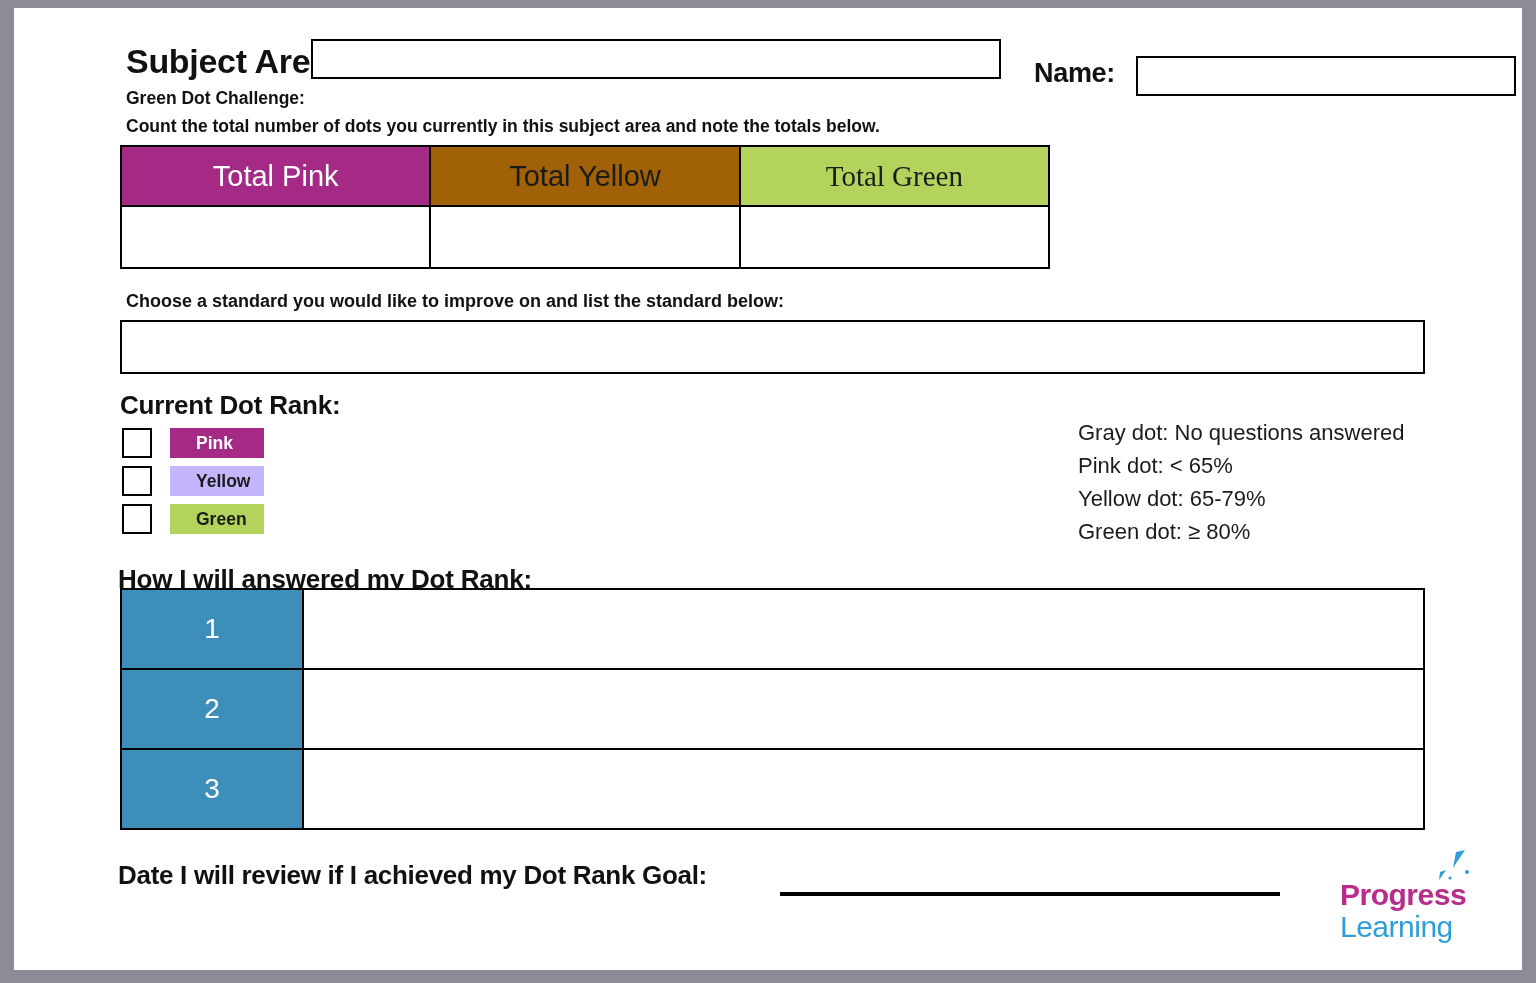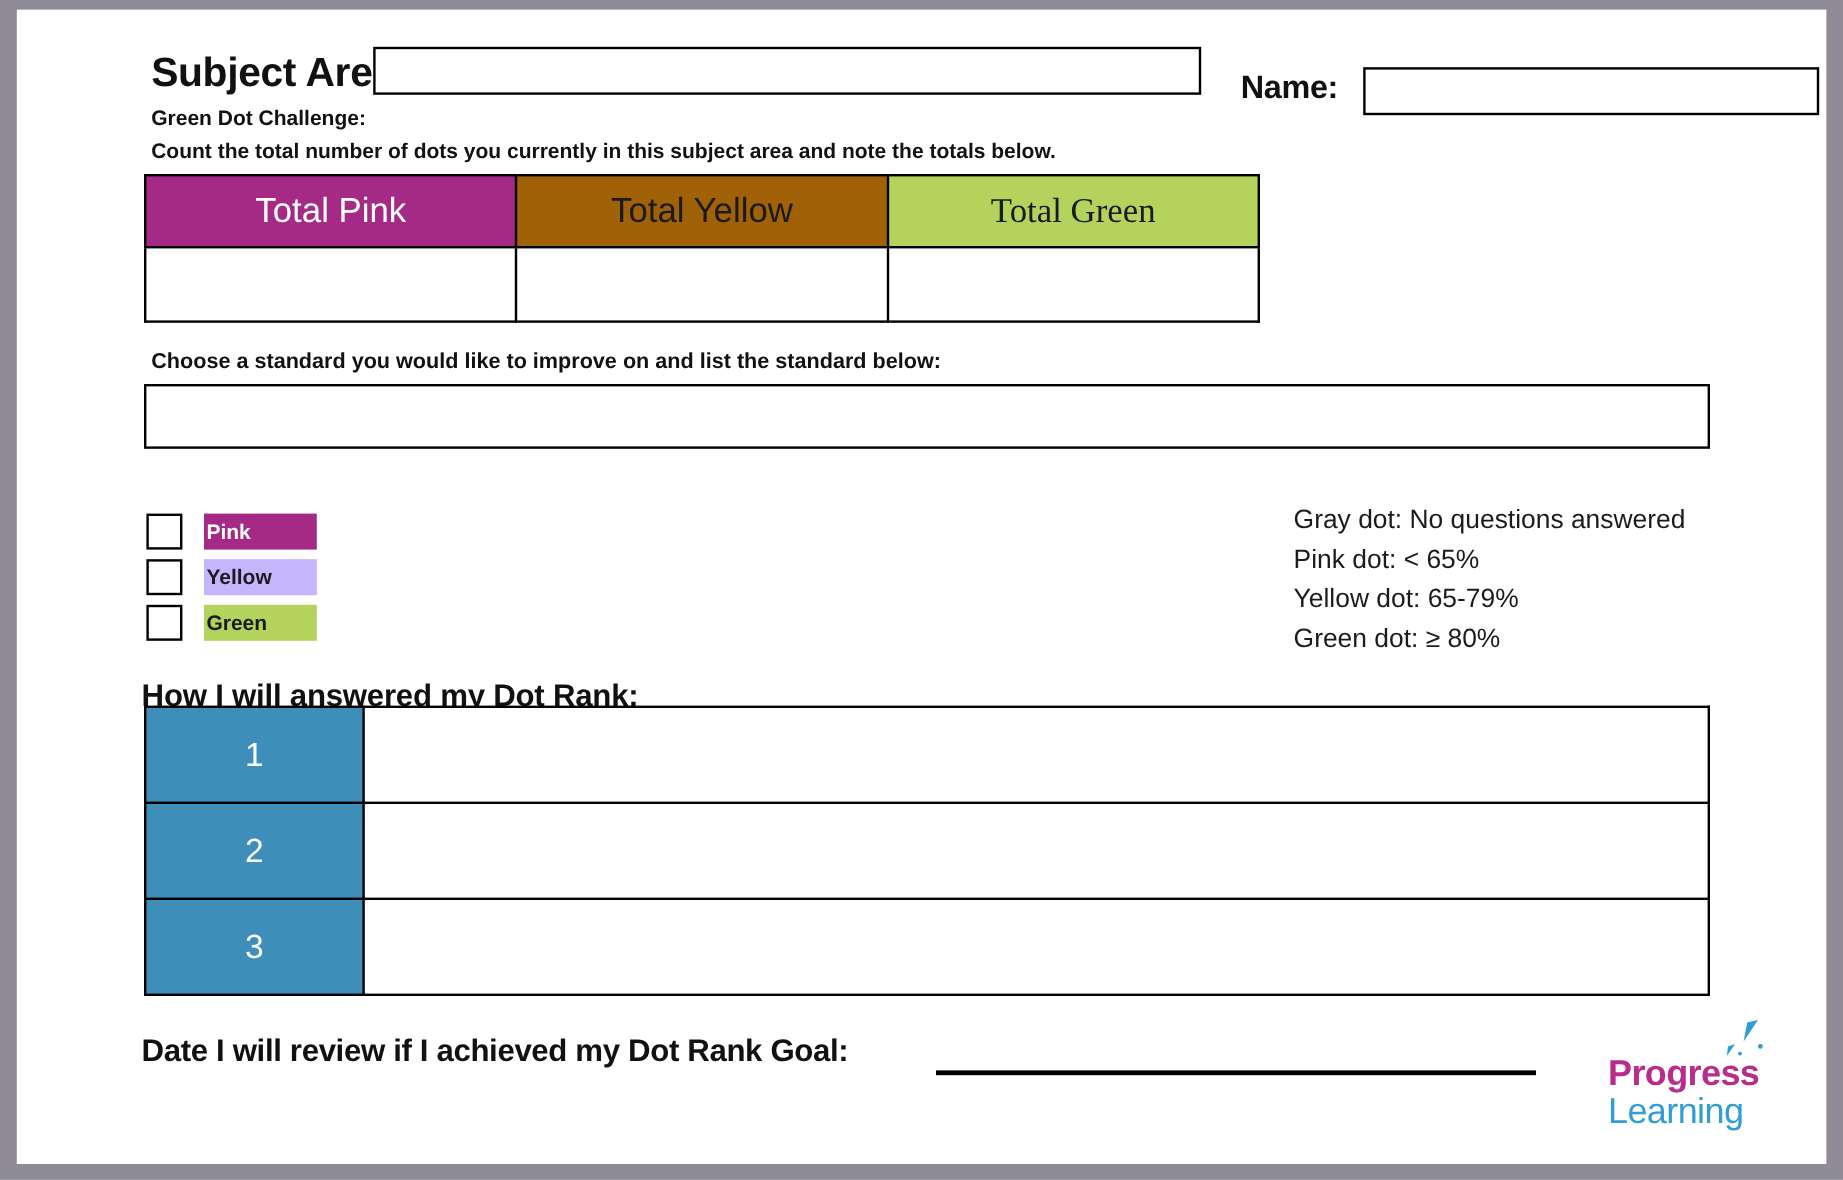--- a/index.html
+++ b/index.html
@@ -171,21 +171,21 @@
   .rank-row .tag {
     position: absolute;
     left: 48px;
     top: 0px;
     width: 94px;
     height: 30px;
     line-height: 30px;
     font-size: 17.5px;
     font-weight: bold;
     text-align: left;
-    padding-left: 2px;
+    padding-left: 26px;
     box-sizing: border-box;
   }
   .tag.pink   { background: #a42a85; color: #ffffff; }
   .tag.yellow { background: #c4b5fd; color: #1b1b1b; }
   .tag.green  { background: #b3d35c; color: #1b1b1b; }
 
   
   .legend {
     position: absolute;
     left: 1028px;
@@ -309,20 +309,21 @@
         <td class="cell"></td>
         <td class="cell"></td>
         <td class="cell"></td>
       </tr>
     </tbody>
       </table>
 
     <div class="choose-lbl">Choose a standard you would like to improve on and list the standard below:</div>
     <div class="choose-box"></div>
 
+    <div class="cdr-title">Current Dot Rank:</div>
 
     <div class="rank-row" style="top:420px;">
       <div class="chk"></div>
       <div class="tag pink">Pink</div>
     </div>
     <div class="rank-row" style="top:458px;">
       <div class="chk"></div>
       <div class="tag yellow">Yellow</div>
     </div>
     <div class="rank-row" style="top:496px;">

